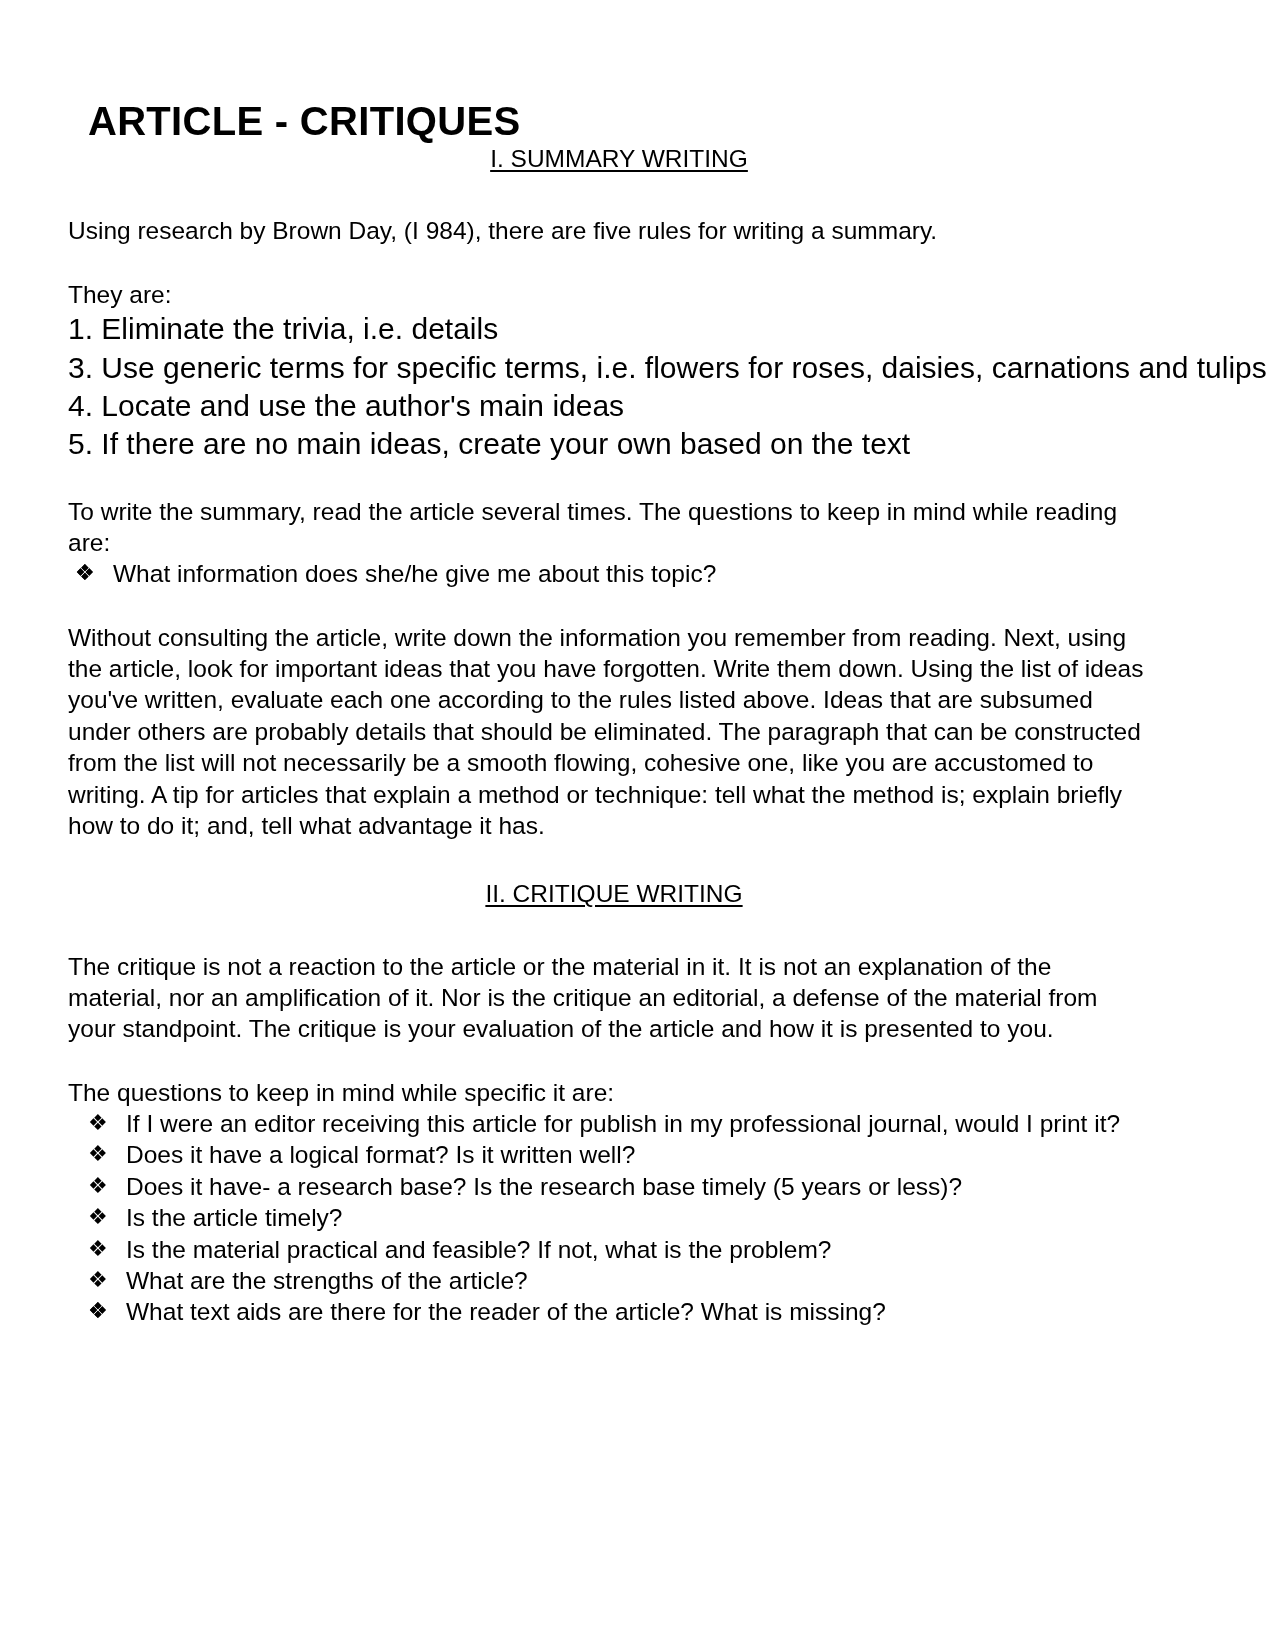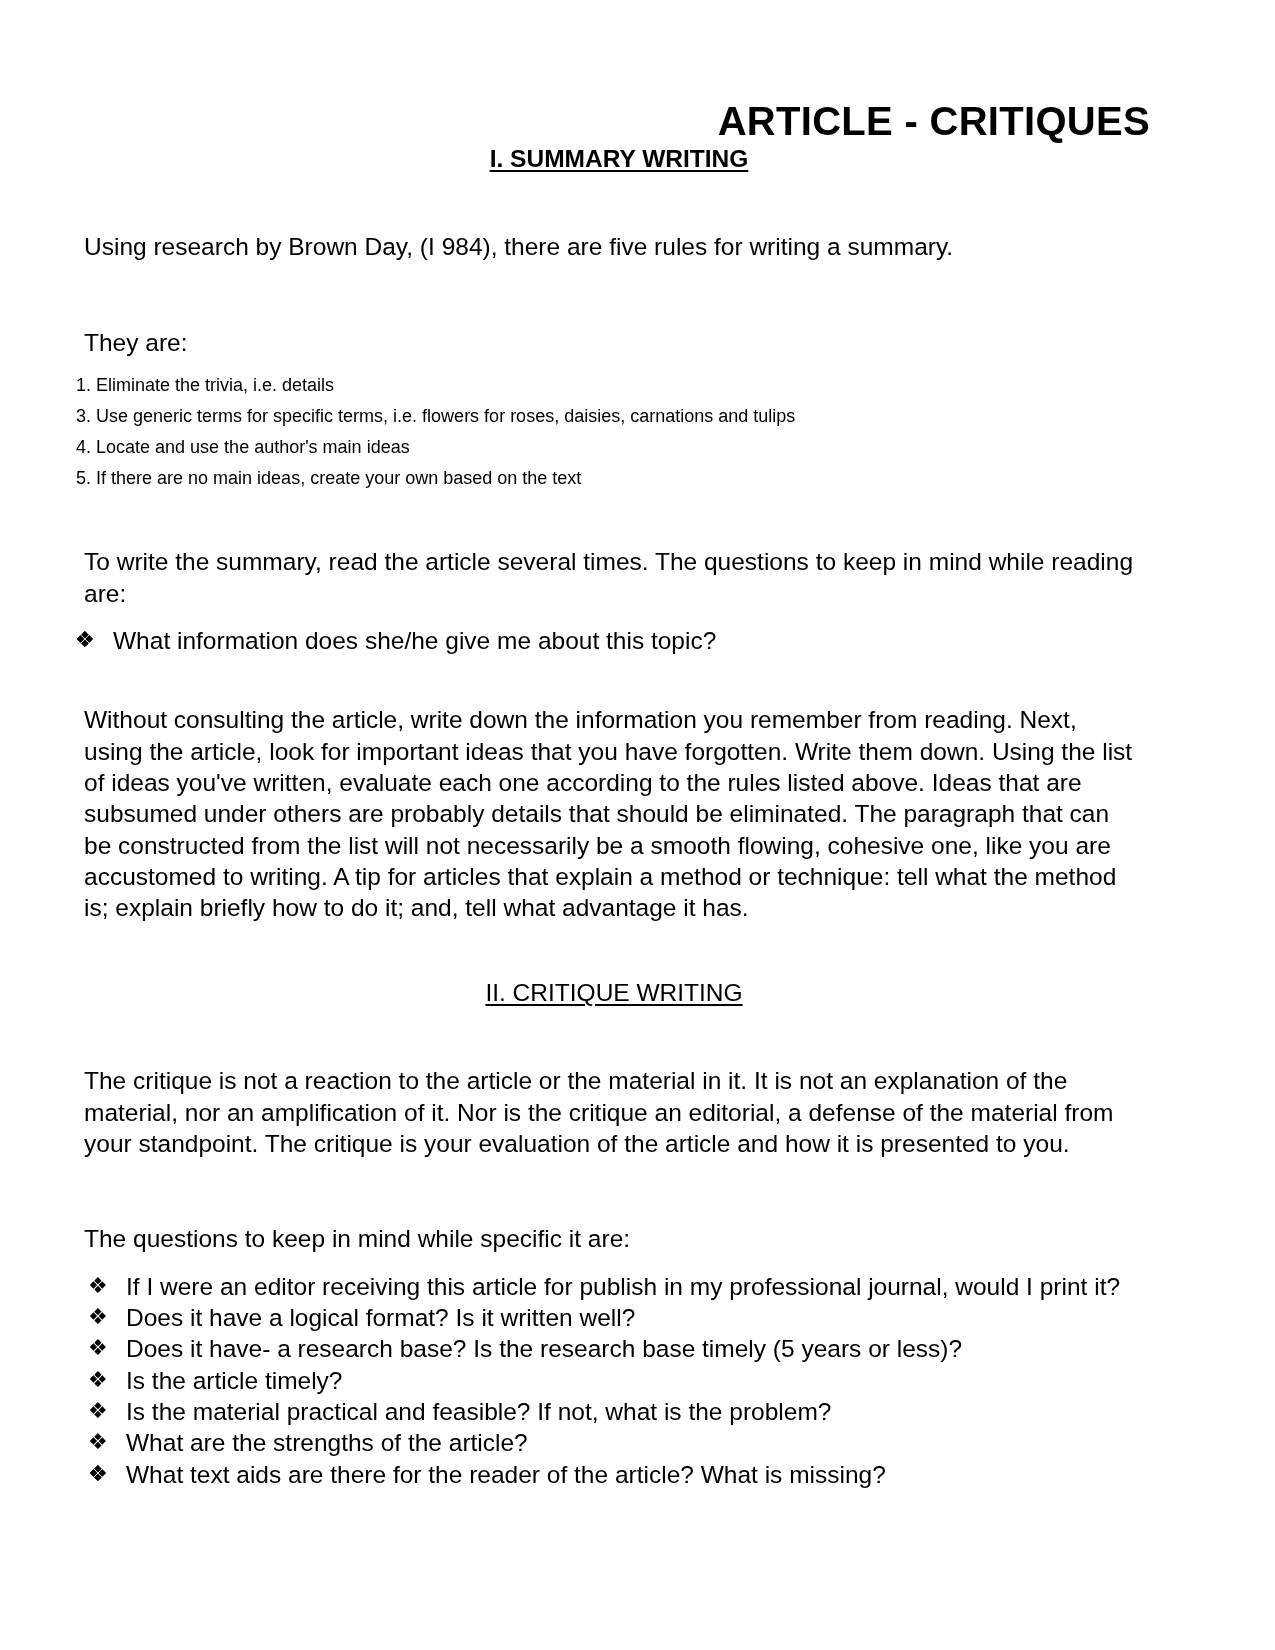--- a/index.html
+++ b/index.html
@@ -16,67 +16,67 @@
   }
   .page {
     position: relative;
     width: 1275px;
     height: 1650px;
     background: #ffffff;
     box-sizing: border-box;
     padding: 100px 125px 0 68px;
   }
   .doc-title {
-    text-align: right;
+    text-align: left;
     font-size: 40px;
     font-weight: bold;
     letter-spacing: 0.3px;
     line-height: 1.05;
     margin: 0 0 2px 0;
     padding-left: 20px;
   }
   .section-heading {
     text-align: center;
     font-size: 24.5px;
-    font-weight: bold;
+    font-weight: normal;
     text-decoration: underline;
     text-underline-offset: 3px;
     line-height: 1.2;
     margin: 0;
     padding-left: 20px;
   }
   .section-heading-ii {
     text-align: center;
     font-size: 24.5px;
     font-weight: normal;
     text-decoration: underline;
     text-underline-offset: 3px;
     line-height: 1.2;
     margin: 0;
     padding-left: 10px;
   }
   .para {
     font-size: 24.5px;
     line-height: 1.28;
-    margin: 16px;
+    margin: 0;
     text-align: left;
   }
   .spacer-lg { height: 42px; }
   .spacer-md { height: 32px; }
   .spacer-head { height: 38px; }
 
   .num-list {
     list-style: none;
     margin: 0;
     padding: 0;
   }
   .num-list li {
-    font-size: 18px;
+    font-size: 30px;
     line-height: 1.28;
-    margin: 8px;
+    margin: 0;
     white-space: nowrap;
   }
 
   .diamond-list {
     list-style: none;
     margin: 0;
     padding: 0;
   }
   .diamond-list li {
     position: relative;

